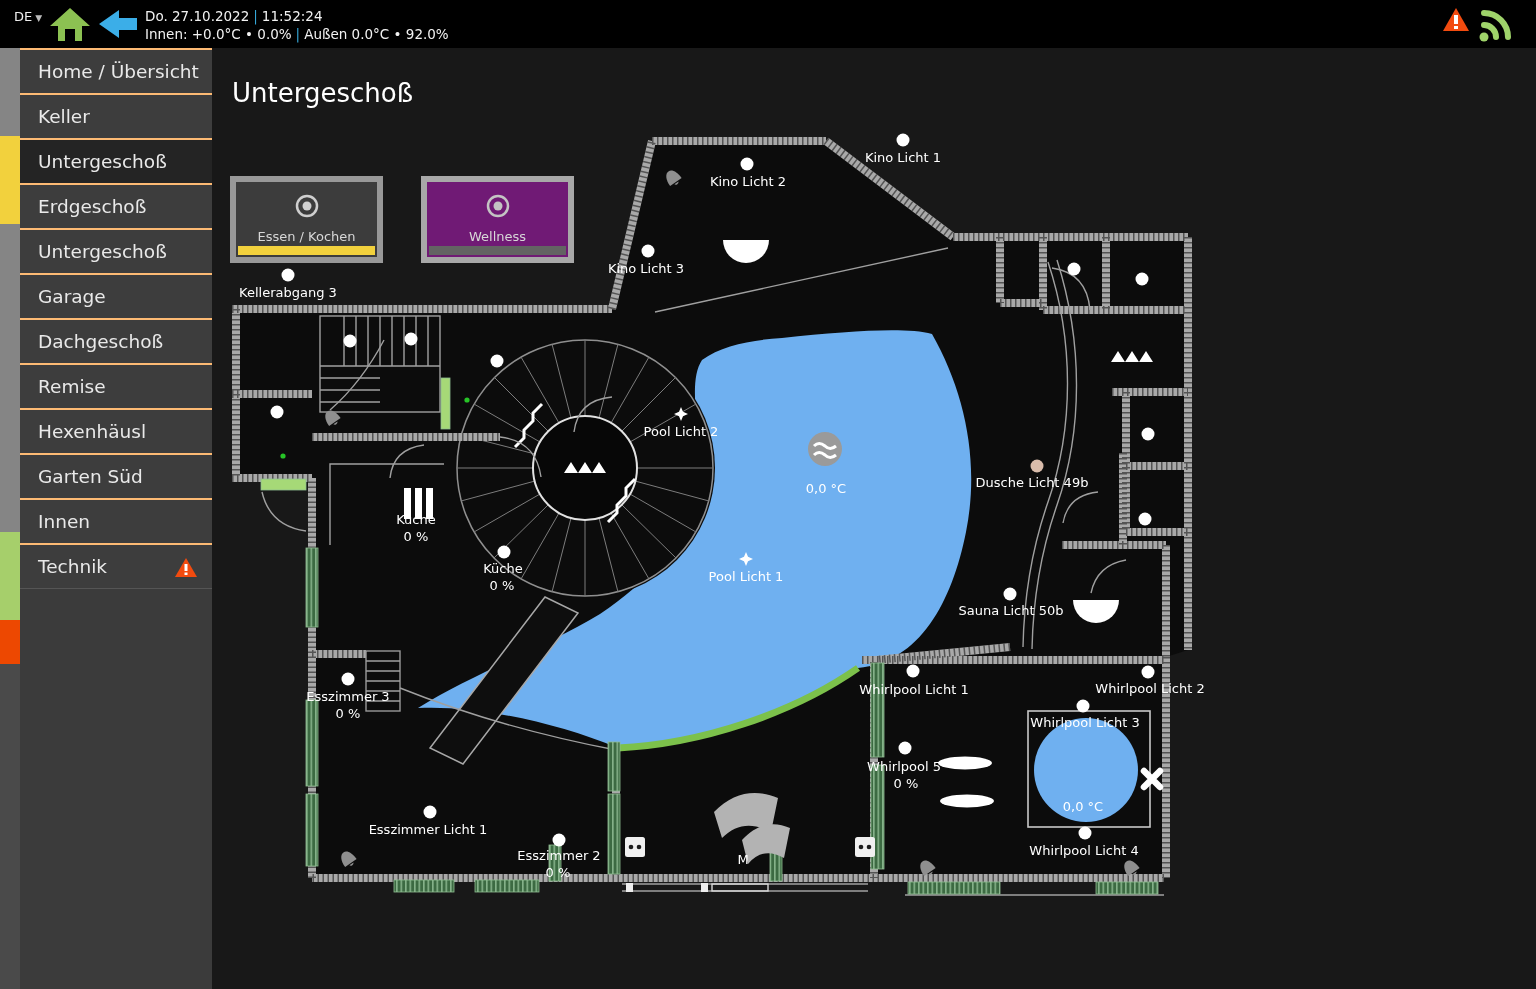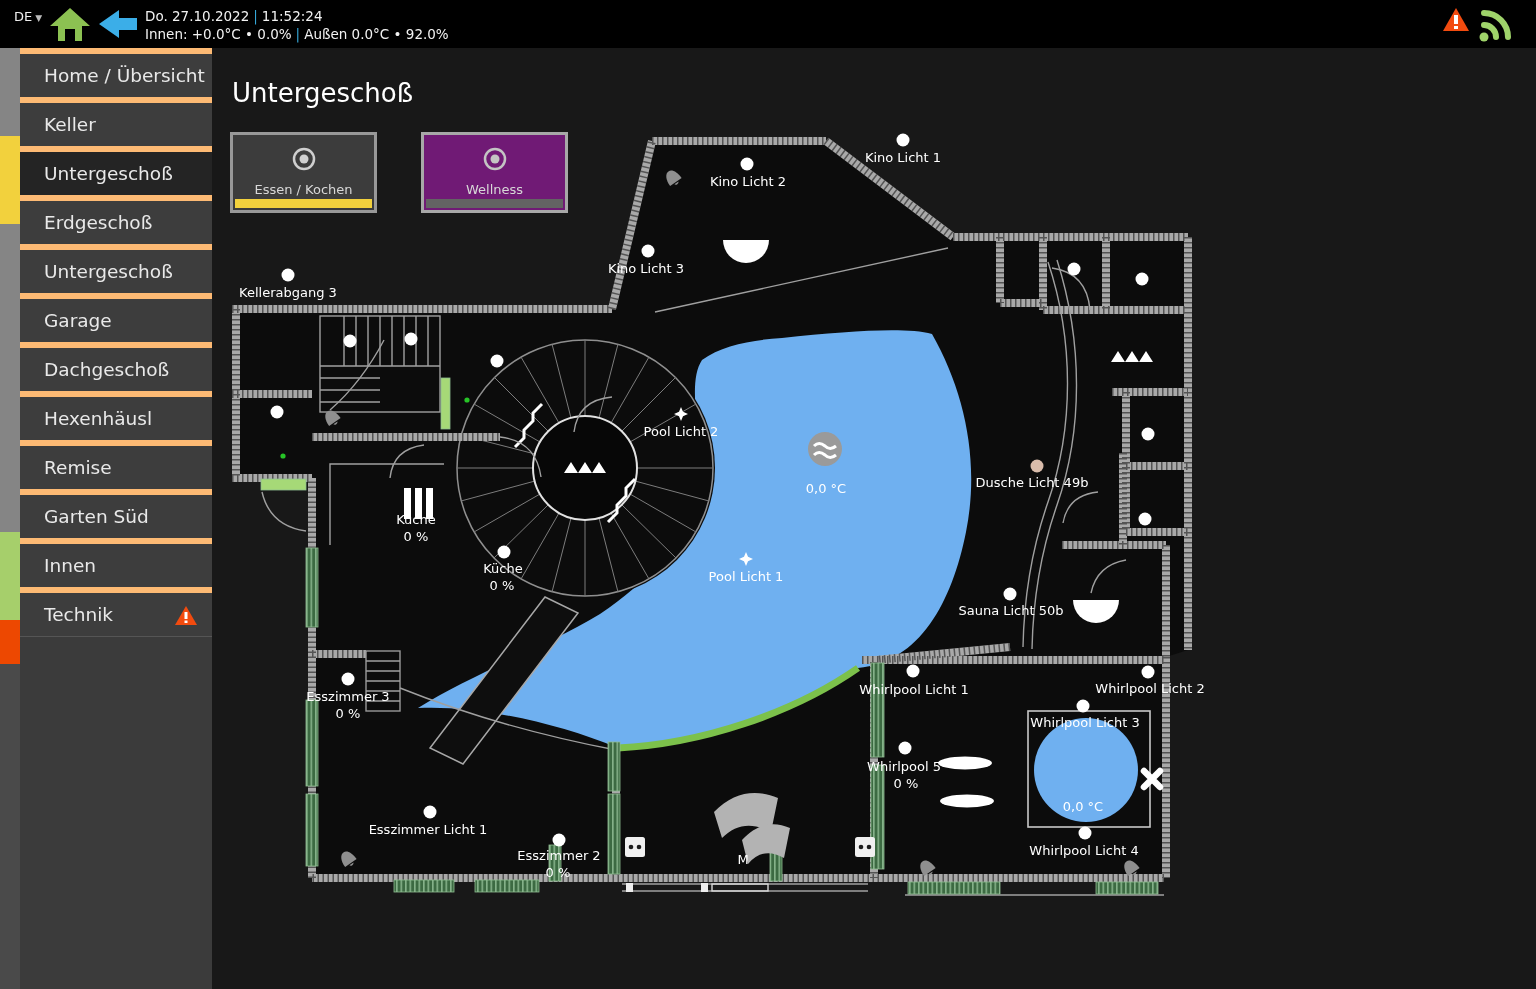--- a/index.html
+++ b/index.html
@@ -10,29 +10,29 @@
   .lang{position:absolute;left:14px;top:9px;font-size:13px;color:#eee;}
   .lang .caret{font-size:9px;color:#bbb;margin-left:3px;}
   .dtline{position:absolute;left:145px;top:8px;font-size:13.5px;color:#f2f2f2;white-space:nowrap;}
   .snline{position:absolute;left:145px;top:26px;font-size:13.5px;color:#f2f2f2;white-space:nowrap;}
   .sep{color:#35a7d8;padding:0 4px;}
   
   .sidebar{position:absolute;left:0;top:48px;width:212px;bottom:0;background:#3b3b3b;z-index:20;display:flex;}
   .strip{width:20px;display:flex;flex-direction:column;}
   .strip div{width:20px;}
   .menu{width:192px;display:flex;flex-direction:column;}
-  .mi{height:43px;background:#3d3d3d;border-top:6px solid #fdba74;display:flex;align-items:center;
-      padding-left:24px;font-size:18.5px;color:#e9e9e9;position:relative;cursor:pointer;}
+  .mi{height:43px;background:#3d3d3d;border-top:2px solid #fdba74;display:flex;align-items:center;
+      padding-left:18px;font-size:18.5px;color:#e9e9e9;position:relative;cursor:pointer;}
   .mi.active{background:#242424;}
   .mi .warn{position:absolute;right:14px;top:11px;}
   .menu-fill{flex:1;background:#3b3b3b;border-top:1px solid #555;}
   
   .main{position:absolute;left:212px;top:48px;right:0;bottom:0;background:#181818;}
   .page-title{position:absolute;left:232px;top:78px;font-size:26px;color:#fff;z-index:5;}
-  .card{position:absolute;width:141px;height:75px;border:3px solid #ffffff;z-index:5;cursor:pointer;}
+  .card{position:absolute;width:141px;height:75px;border:6px solid #ffffff;z-index:5;cursor:pointer;margin-top:44px;}
   .card .bar{position:absolute;left:2px;right:2px;bottom:2px;height:9px;}
   .card .clabel{position:absolute;left:0;right:0;top:47px;text-align:center;font-size:13px;color:#d8d8d8;}
   .card .cicon{position:absolute;left:0;right:0;top:10px;text-align:center;}
   svg text{font-family:"DejaVu Sans","Liberation Sans",sans-serif;}
   .lbl{font-size:13px;fill:#ffffff;text-anchor:middle;}
 </style>
 </head>
 <body>
 
 <div class="topbar">
@@ -91,24 +91,24 @@
     <div class="mi">
         <span>Untergeschoß</span>
       </div>
     <div class="mi">
         <span>Garage</span>
       </div>
     <div class="mi">
         <span>Dachgeschoß</span>
       </div>
     <div class="mi">
+        <span>Remise</span>
+      </div>
+    <div class="mi">
         <span>Hexenhäusl</span>
-      </div>
-    <div class="mi">
-        <span>Remise</span>
       </div>
     <div class="mi">
         <span>Garten Süd</span>
       </div>
     <div class="mi">
         <span>Innen</span>
       </div>
     <div class="mi">
         <span>Technik</span>
       <svg class="warn" width="24" height="22">

